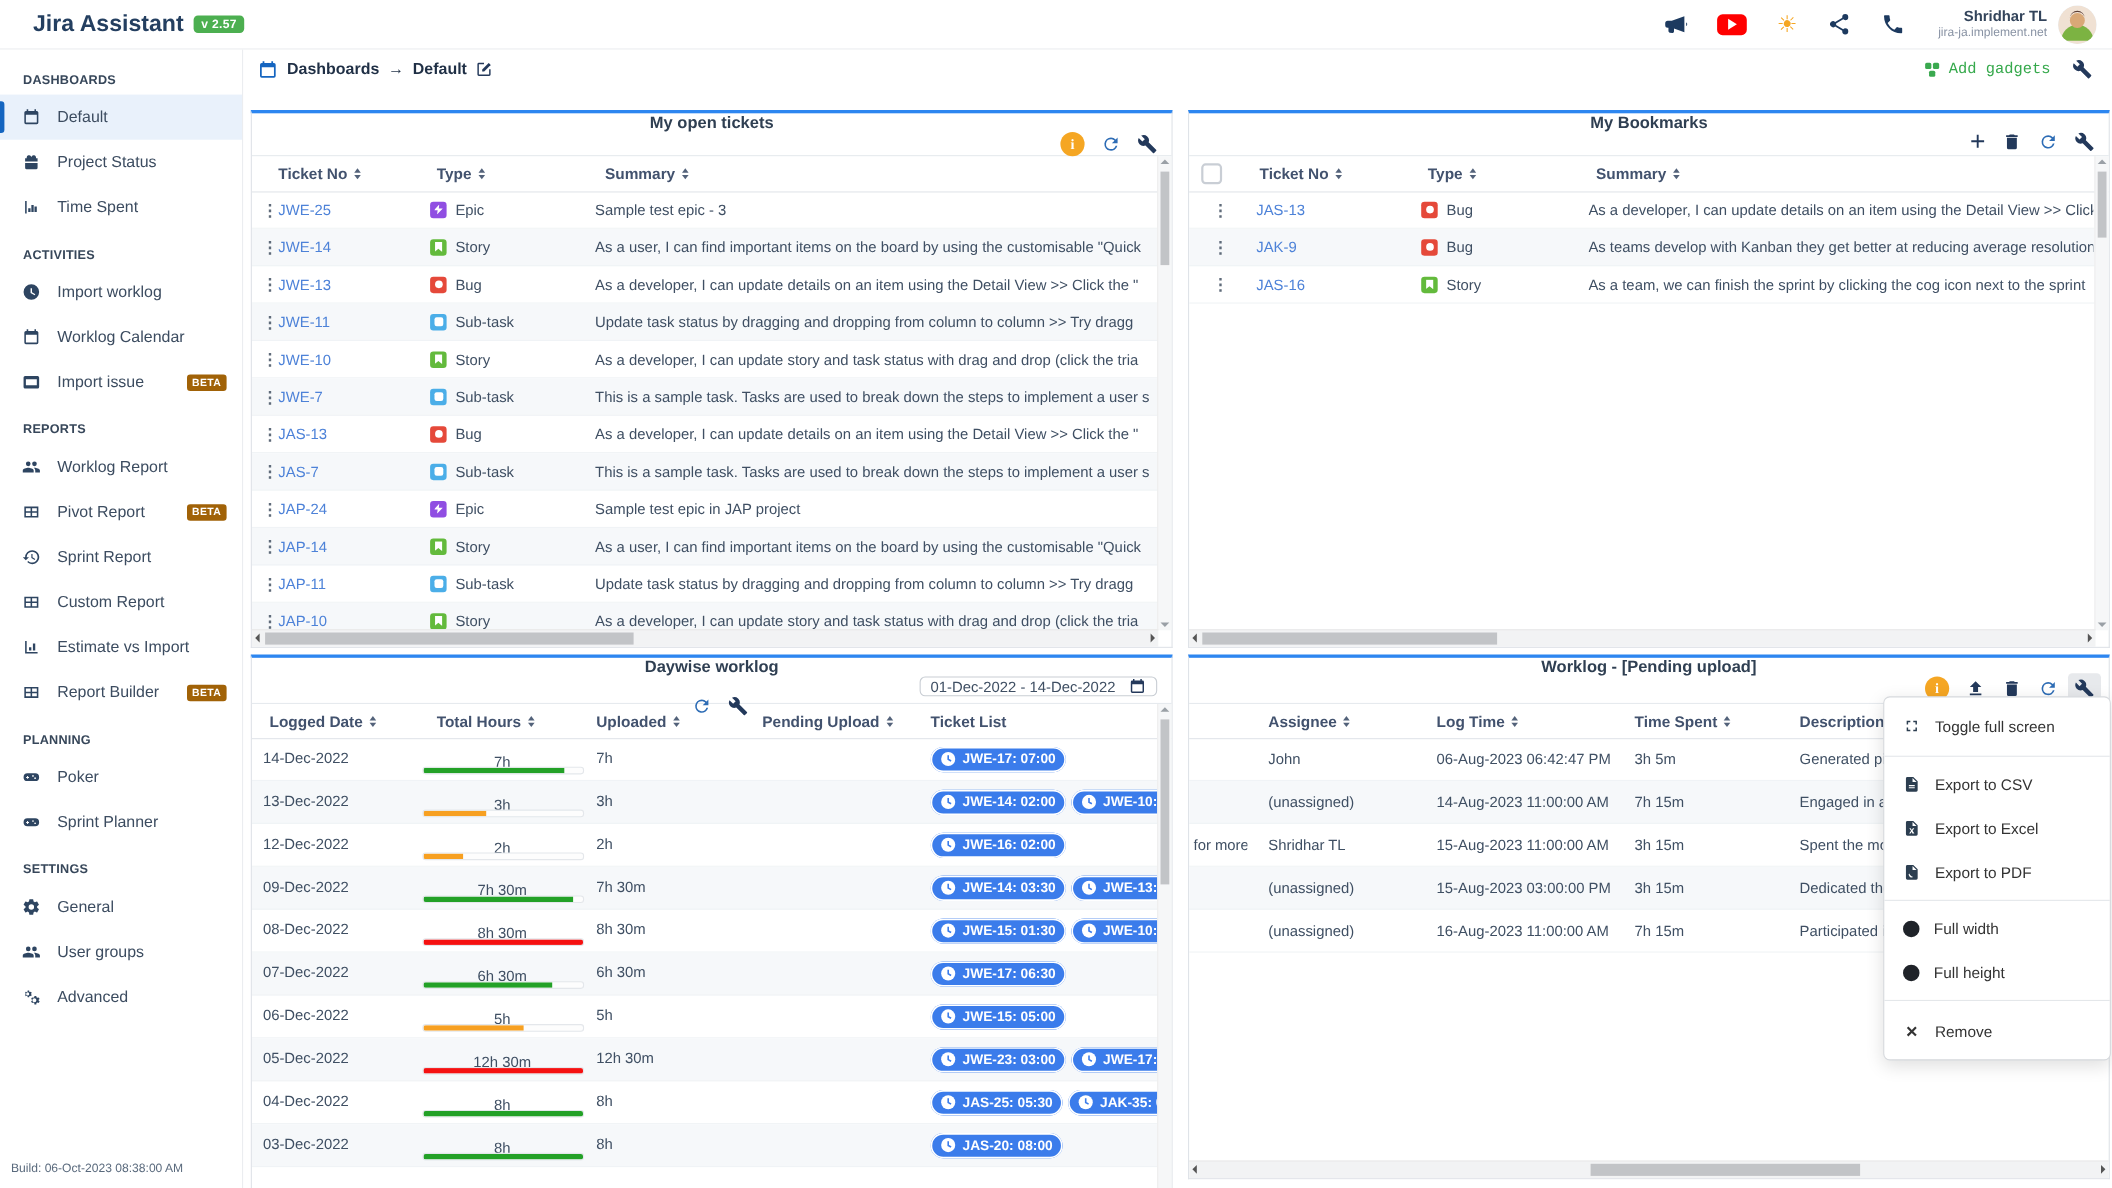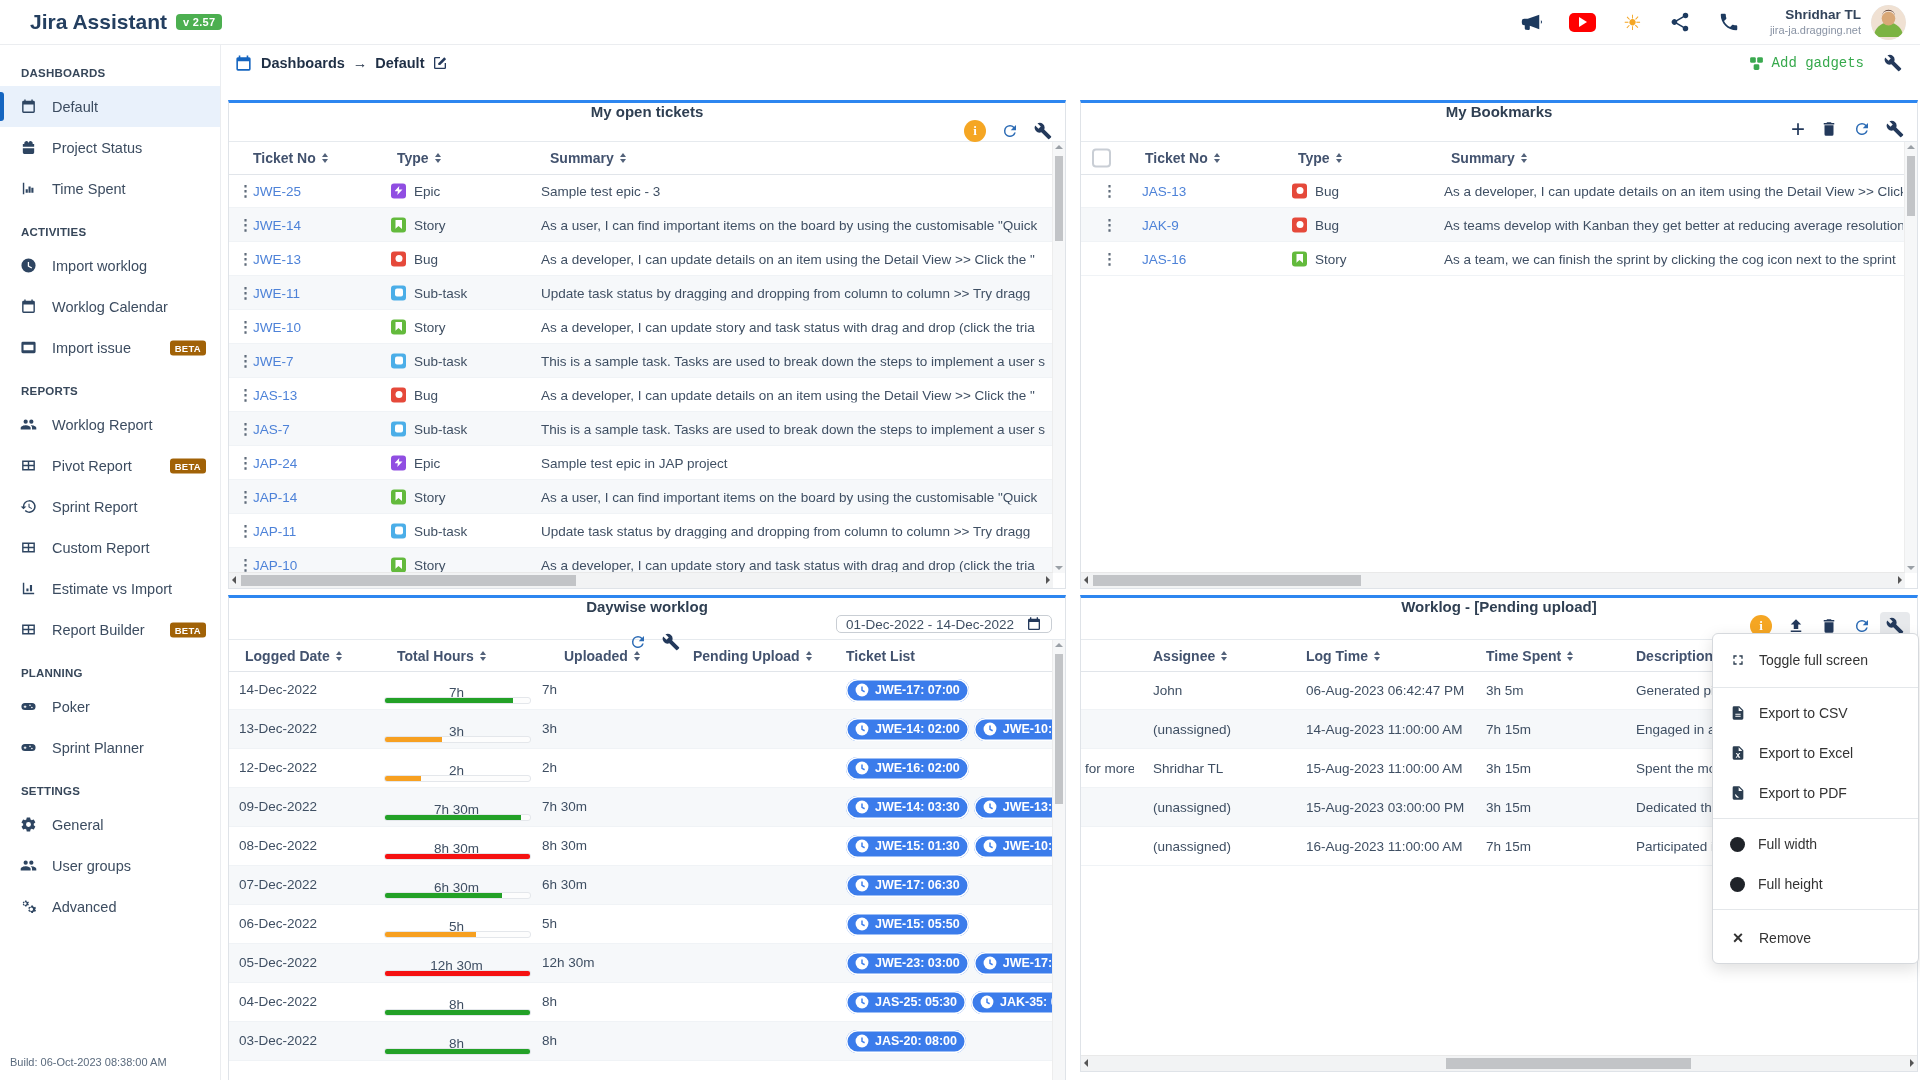--- a/index.html
+++ b/index.html
@@ -108,21 +108,21 @@
   .ti.bug{background:#e5493a;} .ti.bug::after{width:7px;height:7px;border-radius:50%;}
   .ti.sub{background:#4baee8;} .ti.sub::after{width:8px;height:8px;border-radius:2px;}
 
   
   #g3 .c-date{left:10px;top:18px;}
   #g3 .c-total{left:155px;width:145px;text-align:center;top:14px;transform:none;}
   #g3 .bar{position:absolute;left:155px;width:145px;top:26px;height:5px;background:#fdfdfd;border:1px solid #e4e7eb;border-radius:3px;overflow:hidden;}
   #g3 .bar i{display:block;height:100%;}
   #g3 .c-upl{left:313px;top:18px;}
   #g3 .c-pills{position:absolute;left:617px;right:0;top:0;bottom:0;display:flex;align-items:center;gap:5px;overflow:hidden;}
-  #g3 .h-date{left:16px;} #g3 .h-total{left:168px;} #g3 .h-upl{left:335px;} #g3 .h-pend{left:464px;} #g3 .h-tick{left:617px;}
+  #g3 .h-date{left:16px;} #g3 .h-total{left:168px;} #g3 .h-upl{left:313px;} #g3 .h-pend{left:464px;} #g3 .h-tick{left:617px;}
   .pill{display:inline-flex;align-items:center;gap:6px;background:#3b7ceb;color:#fff;font-size:12.5px;font-weight:700;
         height:23px;padding:0 9px;border-radius:12px;white-space:nowrap;flex:0 0 auto;
         box-shadow:inset 0 0 0 1.5px #fff;cursor:pointer;}
   .pclock{width:14px;height:14px;flex:0 0 auto;}
 
   
   .dateinput{display:flex;align-items:center;border:1px solid #c9ced4;border-radius:5px;height:29px;
              padding:0 9px;gap:12px;font-size:13.5px;color:#3f4f63;margin-left:auto;cursor:pointer;}
   .dateinput svg{width:16px;height:16px;color:#24395b;}
   #g3 .gicons{margin-left:14px;}
@@ -176,21 +176,21 @@
       <span class="sun">☀</span>
       <svg class="ticon" viewBox="0 0 24 24" fill="currentColor">
           <path d="M18 16.1c-.8 0-1.5.3-2 .8l-7.1-4.2c0-.2.1-.5.1-.7s0-.5-.1-.7L16 7.2c.5.5 1.2.8 2 .8a3 3 0 1 0-3-3c0 .2 0 .5.1.7L8 9.8a3 3 0 1 0 0 4.4l7.1 4.2c-.1.2-.1.4-.1.6a3 3 0 1 0 3-2.9z"></path>
         </svg>
       <svg class="ticon" viewBox="0 0 24 24" fill="currentColor">
           <path d="M6.6 10.8c1.5 3 3.6 5.1 6.6 6.6l2.2-2.2c.3-.3.7-.4 1-.2 1.1.4 2.3.6 3.6.6.6 0 1 .4 1 1V20c0 .6-.4 1-1 1C10.6 21 3 13.4 3 4c0-.6.4-1 1-1h3.5c.6 0 1 .4 1 1 0 1.2.2 2.4.6 3.6.1.3 0 .7-.2 1l-2.3 2.2z"></path>
         </svg>
     </div>
     <div class="userblock">
       <div class="uname">Shridhar TL</div>
-      <div class="usite">jira-ja.dragging.net</div>
+      <div class="usite">jira-ja.implement.net</div>
     </div>
     <div class="avatar">
       <svg viewBox="0 0 36 36" width="35" height="35">
           <circle cx="18" cy="18" r="18" fill="#f0e1d3"></circle>
           <path d="M3 33a15 15 0 0 1 30 0z" fill="#7cb342"></path>
           <circle cx="18" cy="14" r="7" fill="#d9a877"></circle>
           <path d="M11 12a7 7 0 0 1 14 0c0-1-1-6-7-6s-7 5-7 6z" fill="#5d4037"></path>
         </svg>
     </div>
   </div>
@@ -769,21 +769,21 @@
           <span class="bar">
             <i style="width: 63%; background: rgb(247, 160, 33);"></i>
           </span>
           <span class="cell c-upl">5h</span>
           <span class="c-pills">
             <span class="pill">
               <svg class="pclock" viewBox="0 0 24 24">
                 <circle cx="12" cy="12" r="11" fill="#fff"></circle>
                 <path d="M12 6v6.5l4.5 2.5" stroke="#3b7ceb" stroke-width="2.5" fill="none"></path>
               </svg>
-              <span>JWE-15: 05:50</span>
+              <span>JWE-15: 05:00</span>
             </span>
           </span>
         </div>
       <div class="row alt">
           <span class="cell c-date">05-Dec-2022</span>
           <span class="cell c-total">12h 30m</span>
           <span class="bar">
             <i style="width: 100%; background: rgb(245, 17, 17);"></i>
           </span>
           <span class="cell c-upl">12h 30m</span>

